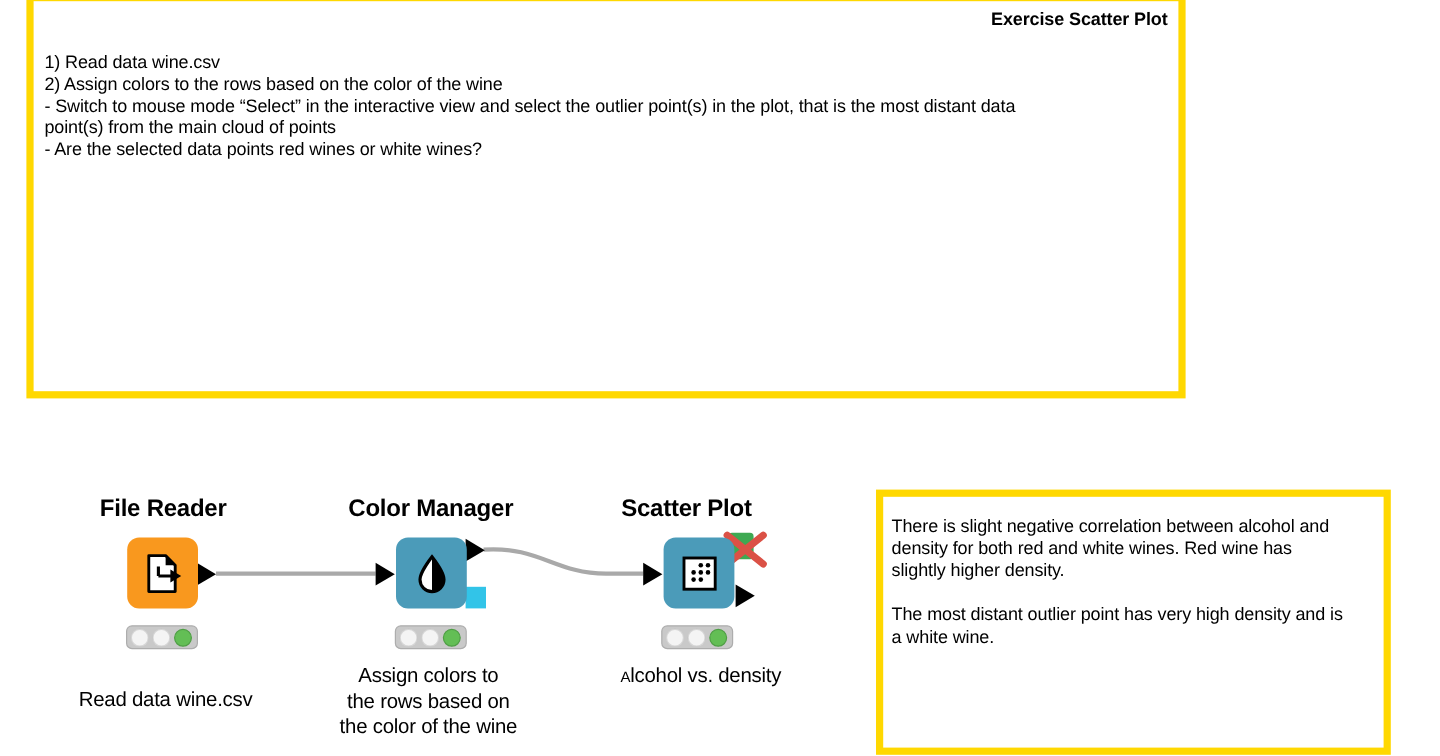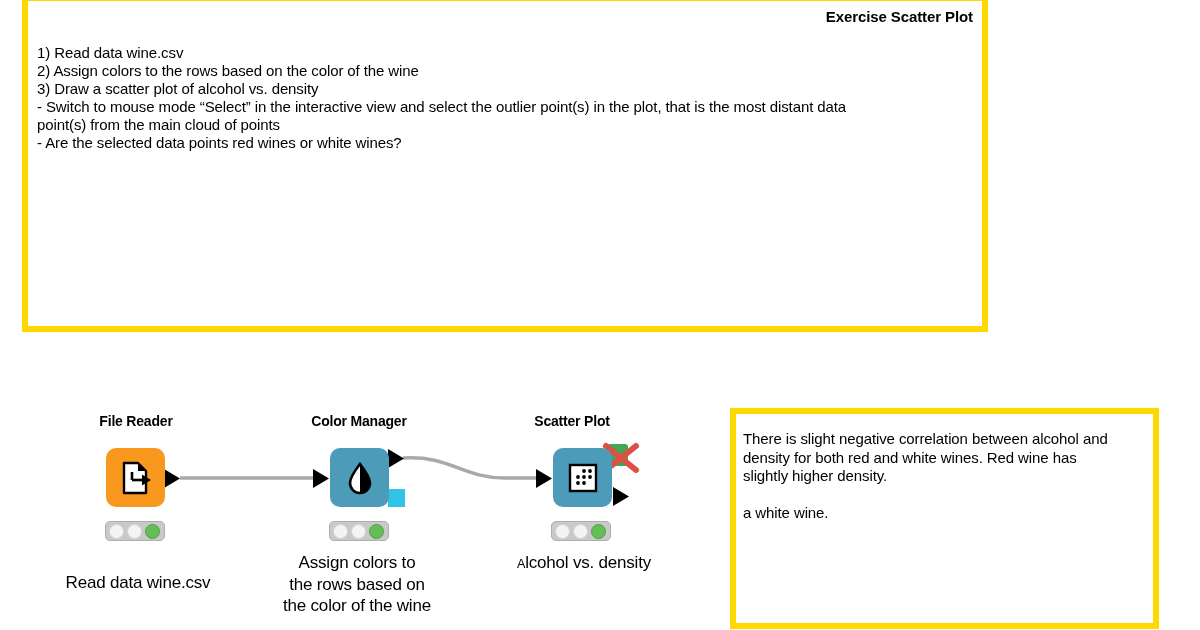--- a/index.html
+++ b/index.html
@@ -16,21 +16,21 @@
   #annotation-right .ann-line { line-height:18.5px; min-height:18.5px; }
   .ann-spacer { height:18px; }
 
   
   .node-square { position:absolute; width:59px; height:59px; border-radius:10px;
                  display:flex; align-items:center; justify-content:center; }
   .node-orange { background:#F9981E; }
   .node-teal   { background:#4B9BB9; }
 
   .node-title { position:absolute; width:200px; text-align:center;
-                font-size:14px; font-weight:bold; letter-spacing:-0.2px; }
+                font-size:20px; font-weight:bold; letter-spacing:-0.2px; }
   .node-label { position:absolute; width:200px; text-align:center;
                 font-size:17px; line-height:21.5px; letter-spacing:-0.2px; }
   .sp-label::first-letter { font-size:12.5px; }
 
   
   .traffic { position:absolute; width:60px; height:20px; background:#C9C9C9;
              border:1px solid #ADADAD; border-radius:5px; display:flex;
              align-items:center; padding-left:3px; gap:3px; }
   .light { width:15px; height:15px; border-radius:50%; background:#F4F4F4;
            border:1px solid rgba(0,0,0,0.12); }
@@ -40,31 +40,31 @@
                 pointer-events:none; }
 </style>
 </head>
 <body>
 
 <div class="annotation" id="annotation-top">
   <div class="ann-title">Exercise Scatter Plot</div>
   <div class="ann-spacer"></div>
   <div class="ann-line">1) Read data wine.csv</div>
   <div class="ann-line">2) Assign colors to the rows based on the color of the wine</div>
-  <div class="ann-line">3) Draw a scatter plot of alcohol vs. density</div>
   <div class="ann-line">- Switch to mouse mode “Select” in the interactive view and select the outlier point(s) in the plot, that is the most distant data</div>
   <div class="ann-line">point(s) from the main cloud of points</div>
   <div class="ann-line">- Are the selected data points red wines or white wines?</div>
 </div>
 
 <div class="annotation" id="annotation-right">
   <div class="ann-line">There is slight negative correlation between alcohol and</div>
   <div class="ann-line">density for both red and white wines. Red wine has</div>
   <div class="ann-line">slightly higher density.</div>
   <div class="ann-line"></div>
+  <div class="ann-line">The most distant outlier point has very high density and is</div>
   <div class="ann-line">a white wine.</div>
 </div>
 
 <svg id="wire-layer" viewBox="0 0 1200 630">
 
   <path d="M180,478 L313,478" stroke="#A9A9A9" stroke-width="3.5" fill="none"></path>
 
   <path d="M403,458 C450,455 462,478 505,478 L536,478" stroke="#A9A9A9" stroke-width="3.5" fill="none"></path>
 
   <polygon points="164,469 164,488 180,478.5" fill="#000"></polygon>

